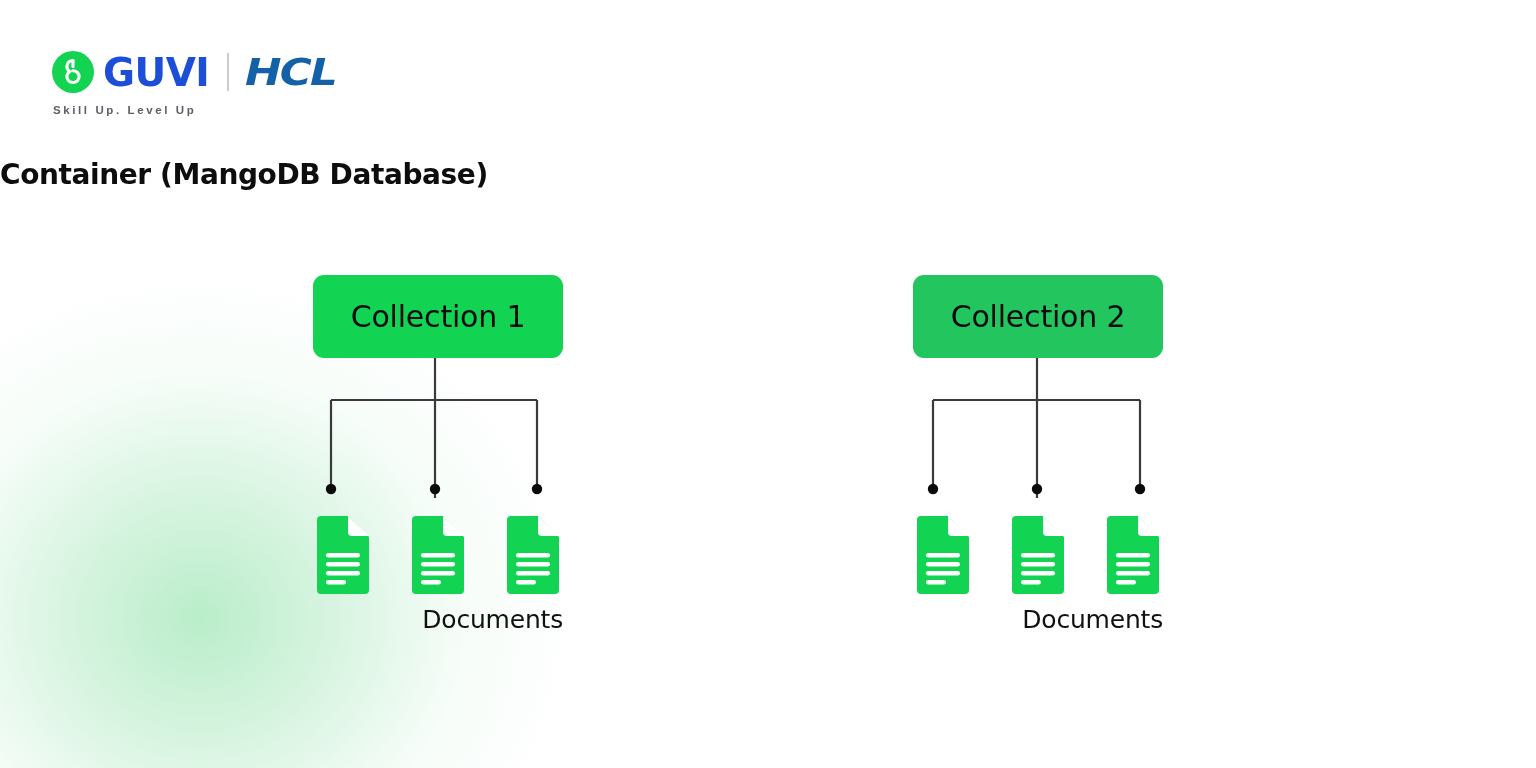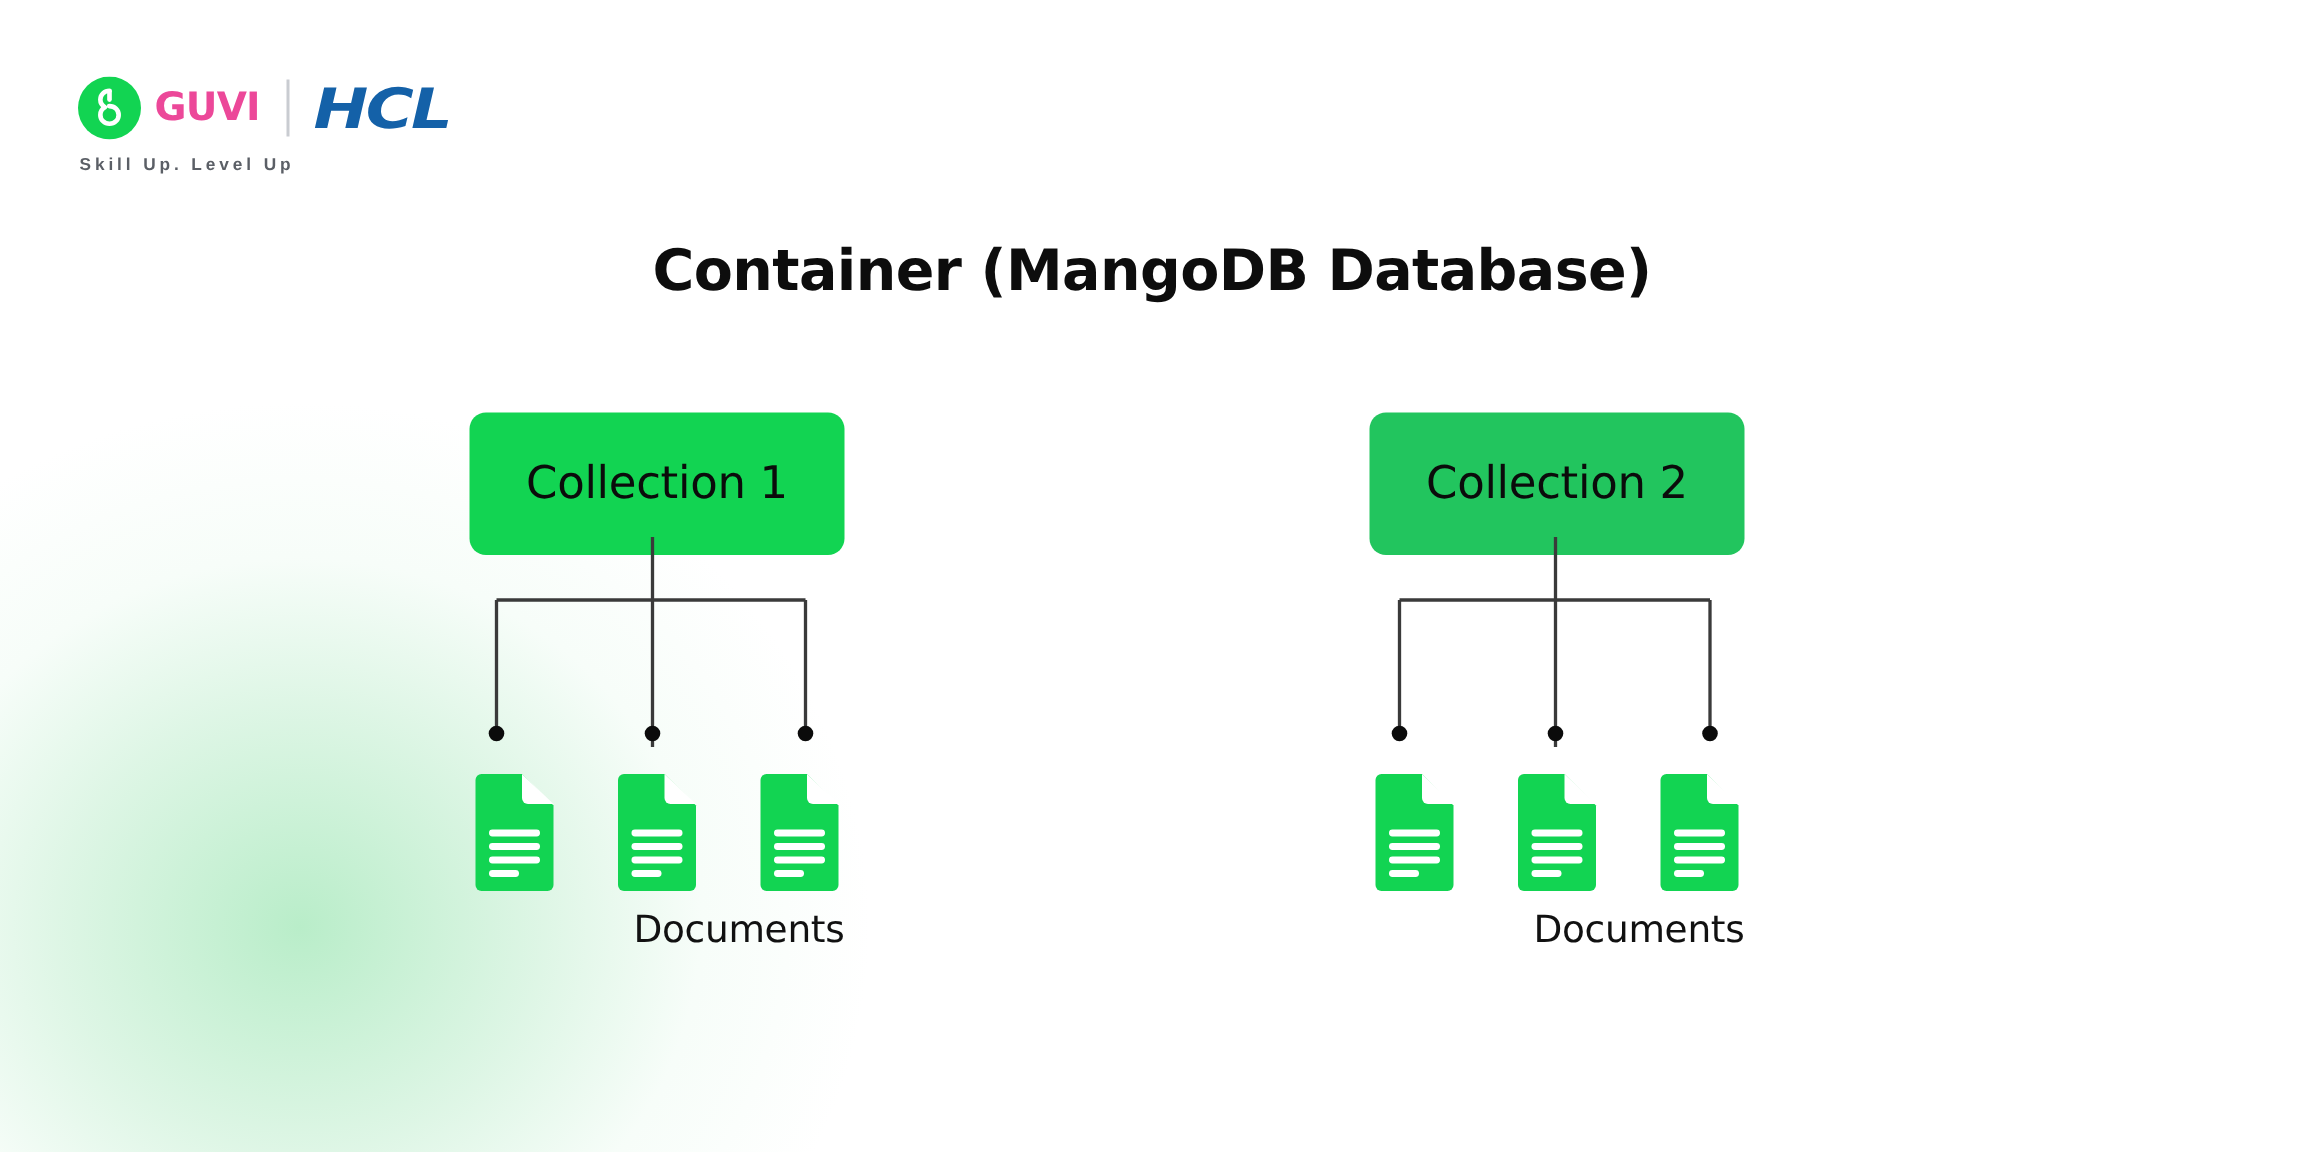--- a/index.html
+++ b/index.html
@@ -51,24 +51,24 @@
     display: flex;
     align-items: center;
     height: 48px;
   }
   #guvi-mark {
     width: 42px;
     height: 42px;
     flex: 0 0 42px;
   }
   #guvi-word {
-    font-size: 26px;
+    font-size: 39px;
     font-weight: 700;
     letter-spacing: -0.5px;
-    color: #ec4899;
+    color: #1d4ed8;
     margin-left: 9px;
     line-height: 1;
     font-family: "DejaVu Sans", sans-serif;
   }
   #brand-divider {
     width: 2px;
     height: 38px;
     background: #c9ccd1;
     margin: 0 16px 0 18px;
     flex: 0 0 2px;
@@ -92,40 +92,40 @@
     margin-left: 1px;
     margin-top: 2px;
   }
 
   
   #page-title {
     position: absolute;
     left: 0;
     right: 0;
     top: 158px;
-    text-align: center;
-    font-size: 38px;
+    text-align: left;
+    font-size: 28px;
     font-weight: 700;
     color: #0d0d0d;
     letter-spacing: -0.4px;
     font-family: "DejaVu Sans", sans-serif;
   }
 
   
   .tree {
     position: absolute;
     top: 275px;
     width: 250px;
   }
   #tree-0 { left: 313px; }
   #tree-1 { left: 913px; }
 
   .collection-box {
     width: 250px;
-    height: 95px;
+    height: 83px;
     border-radius: 11px;
     display: flex;
     align-items: center;
     justify-content: center;
     font-size: 30px;
     color: #0b0b0b;
     letter-spacing: -0.2px;
     font-family: "DejaVu Sans", sans-serif;
   }
 

